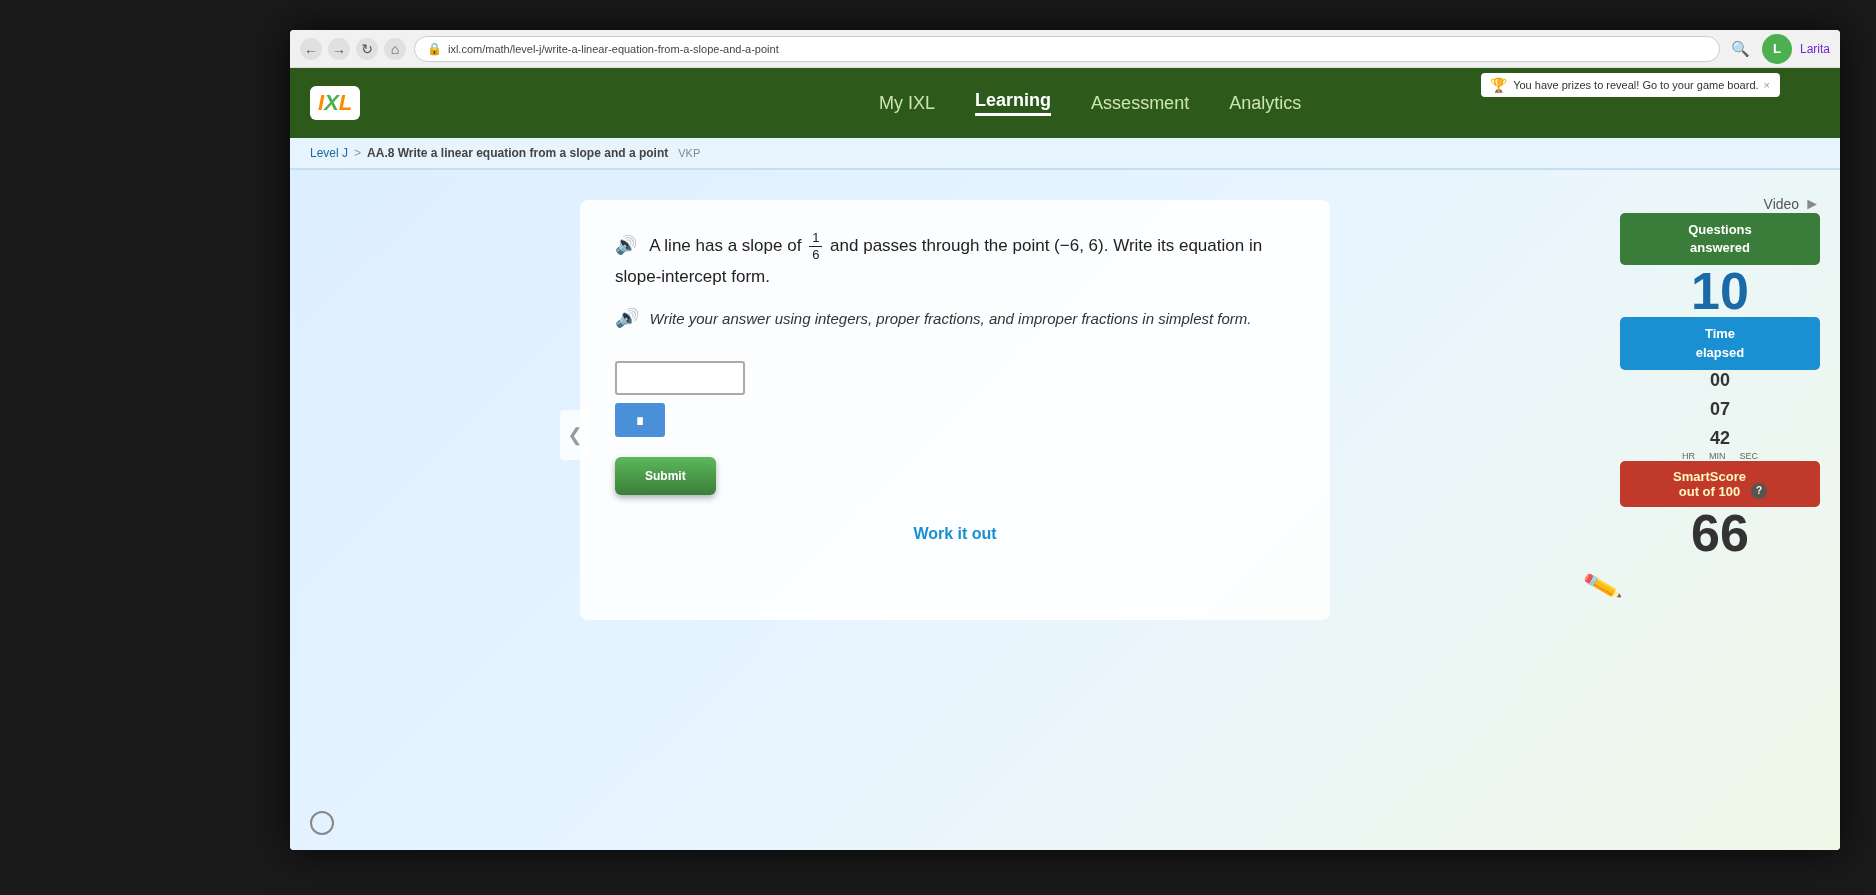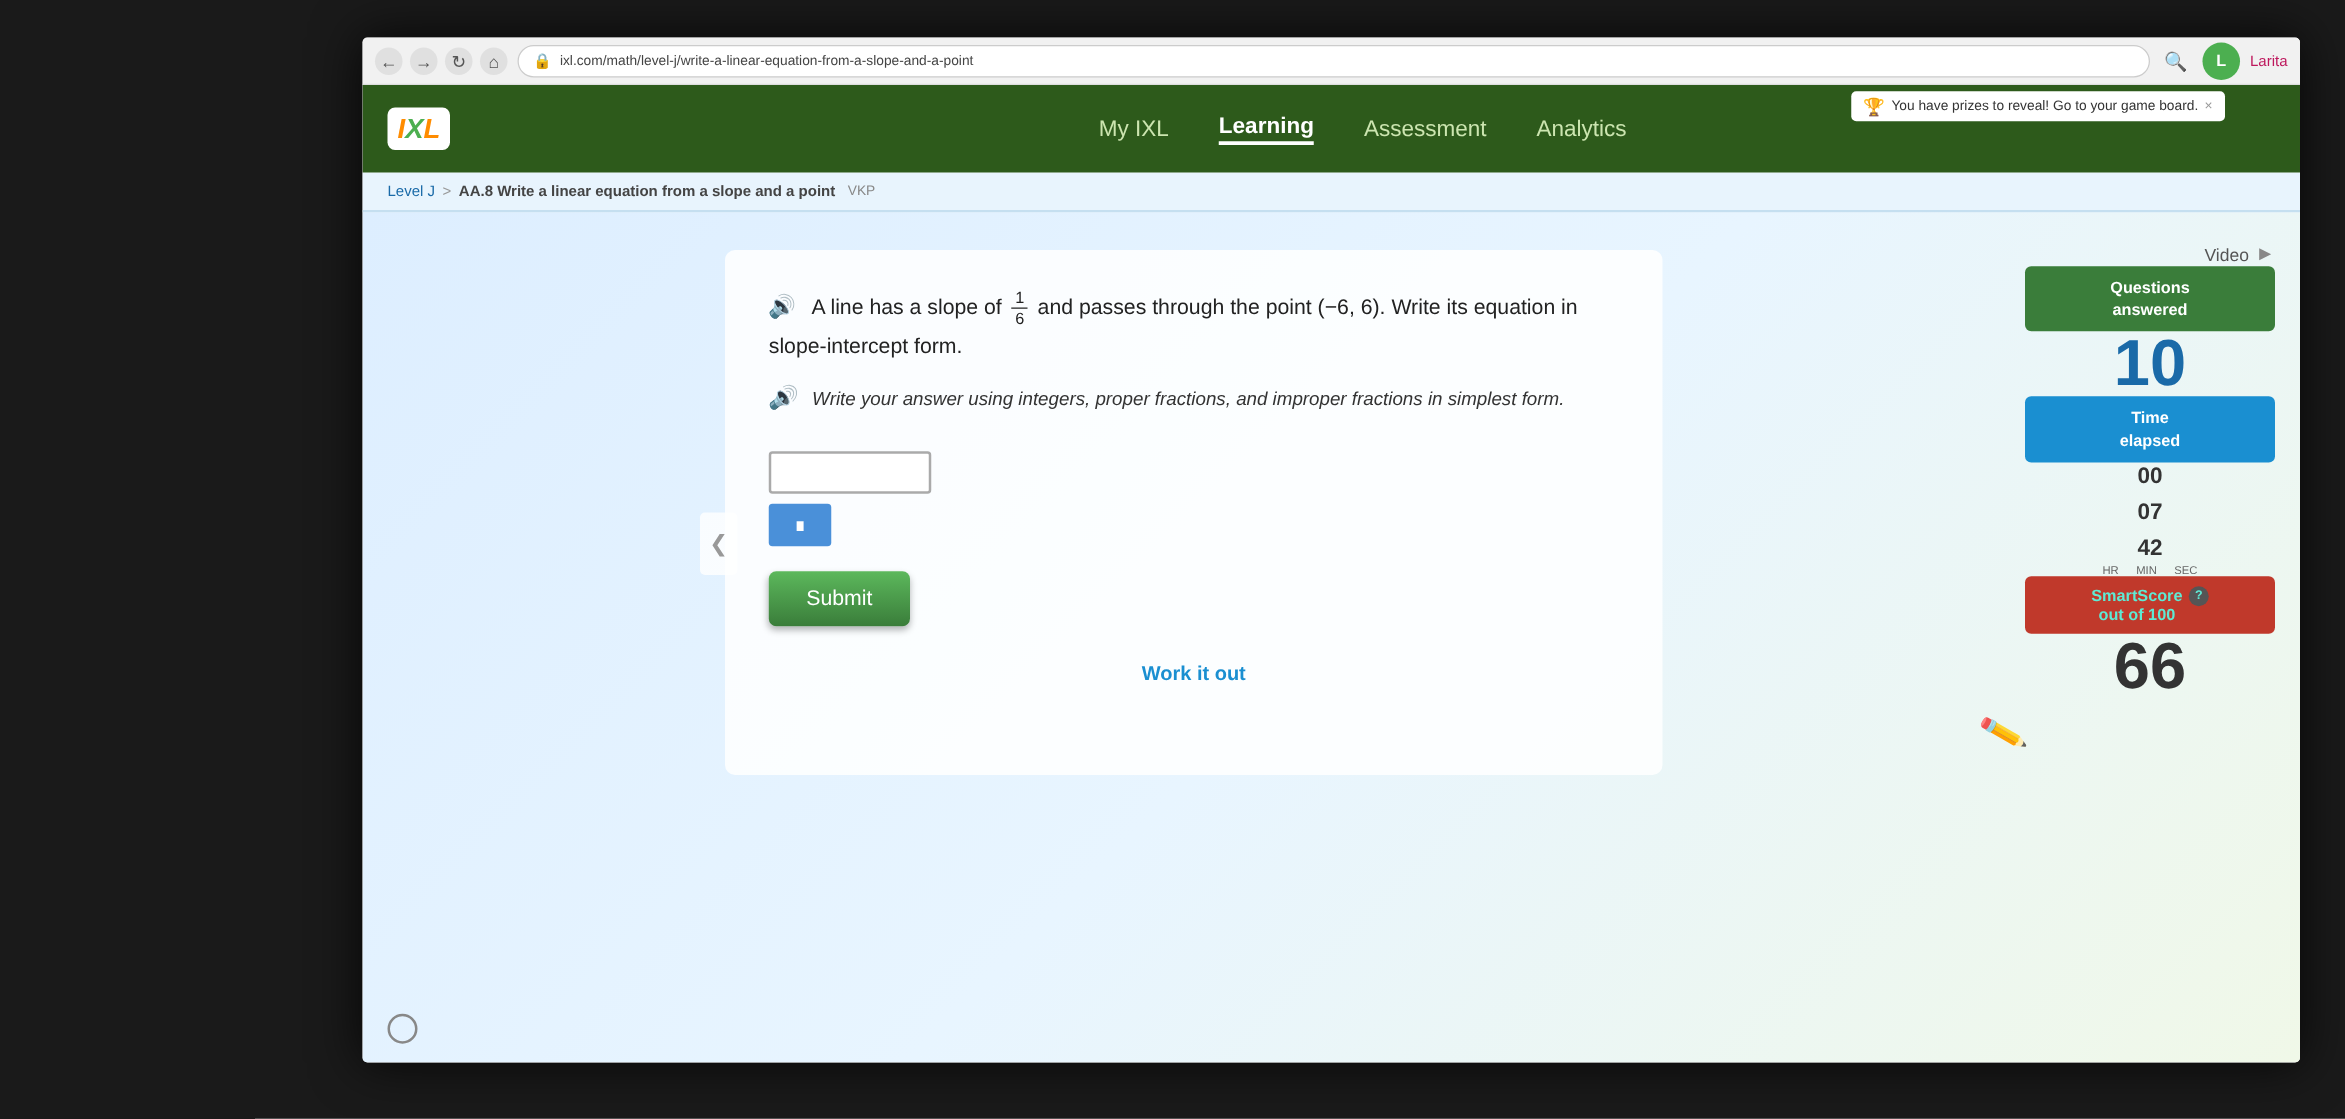--- a/index.html
+++ b/index.html
@@ -255,22 +255,22 @@
     .fraction-btn-icon {
       color: white;
       font-size: 16px;
     }
     .submit-btn {
       background: linear-gradient(to bottom, #5cb85c, #3a7d3a);
       color: white;
       border: none;
       border-radius: 6px;
       padding: 12px 30px;
-      font-size: 17px;
-      font-weight: normal;
+      font-size: 12px;
+      font-weight: bold;
       cursor: pointer;
       box-shadow: 0 3px 6px rgba(0,0,0,0.3);
     }
 
     .work-it-out {
       text-align: center;
       margin-top: 30px;
     }
     .work-link {
       color: #1a8fd1;
@@ -353,30 +353,30 @@
       display: flex;
       justify-content: center;
       gap: 14px;
       font-size: 9px;
       color: #666;
       margin-top: 2px;
     }
 
     .smart-score-btn {
       background: #c0392b;
-      color: #5eead4;
+      color: #fef9c3;
       border: none;
       border-radius: 5px;
       padding: 8px 14px;
       font-size: 13px;
       text-align: center;
       cursor: pointer;
       font-weight: bold;
       display: flex;
-      align-items: flex-start;
+      align-items: flex-end;
       justify-content: center;
       gap: 5px;
     }
     .smart-score-number {
       font-size: 52px;
       font-weight: bold;
       color: #333;
       text-align: center;
       line-height: 1;
     }
@@ -431,21 +431,21 @@
       <button class="browser-btn">→</button>
       <button class="browser-btn">↻</button>
       <button class="browser-btn">⌂</button>
     </div>
     <div class="address-bar">
       <span>🔒</span>
       <span class="address-text">ixl.com/math/level-j/write-a-linear-equation-from-a-slope-and-a-point</span>
     </div>
     <div class="search-icon-browser">🔍</div>
     <div class="user-avatar">L</div>
-    <span style="font-size:12px;color:#be185d;">Larita</span>
+    <span style="font-size:12px;color:#6d28d9;">Larita</span>
   </div>
 
   <div class="ixl-header">
     <div class="ixl-logo">
       <span class="logo-i">I</span>
       <span class="logo-x">X</span>
       <span class="logo-l">L</span>
     </div>
     <nav class="ixl-nav">
       <a class="nav-item">My IXL</a>

